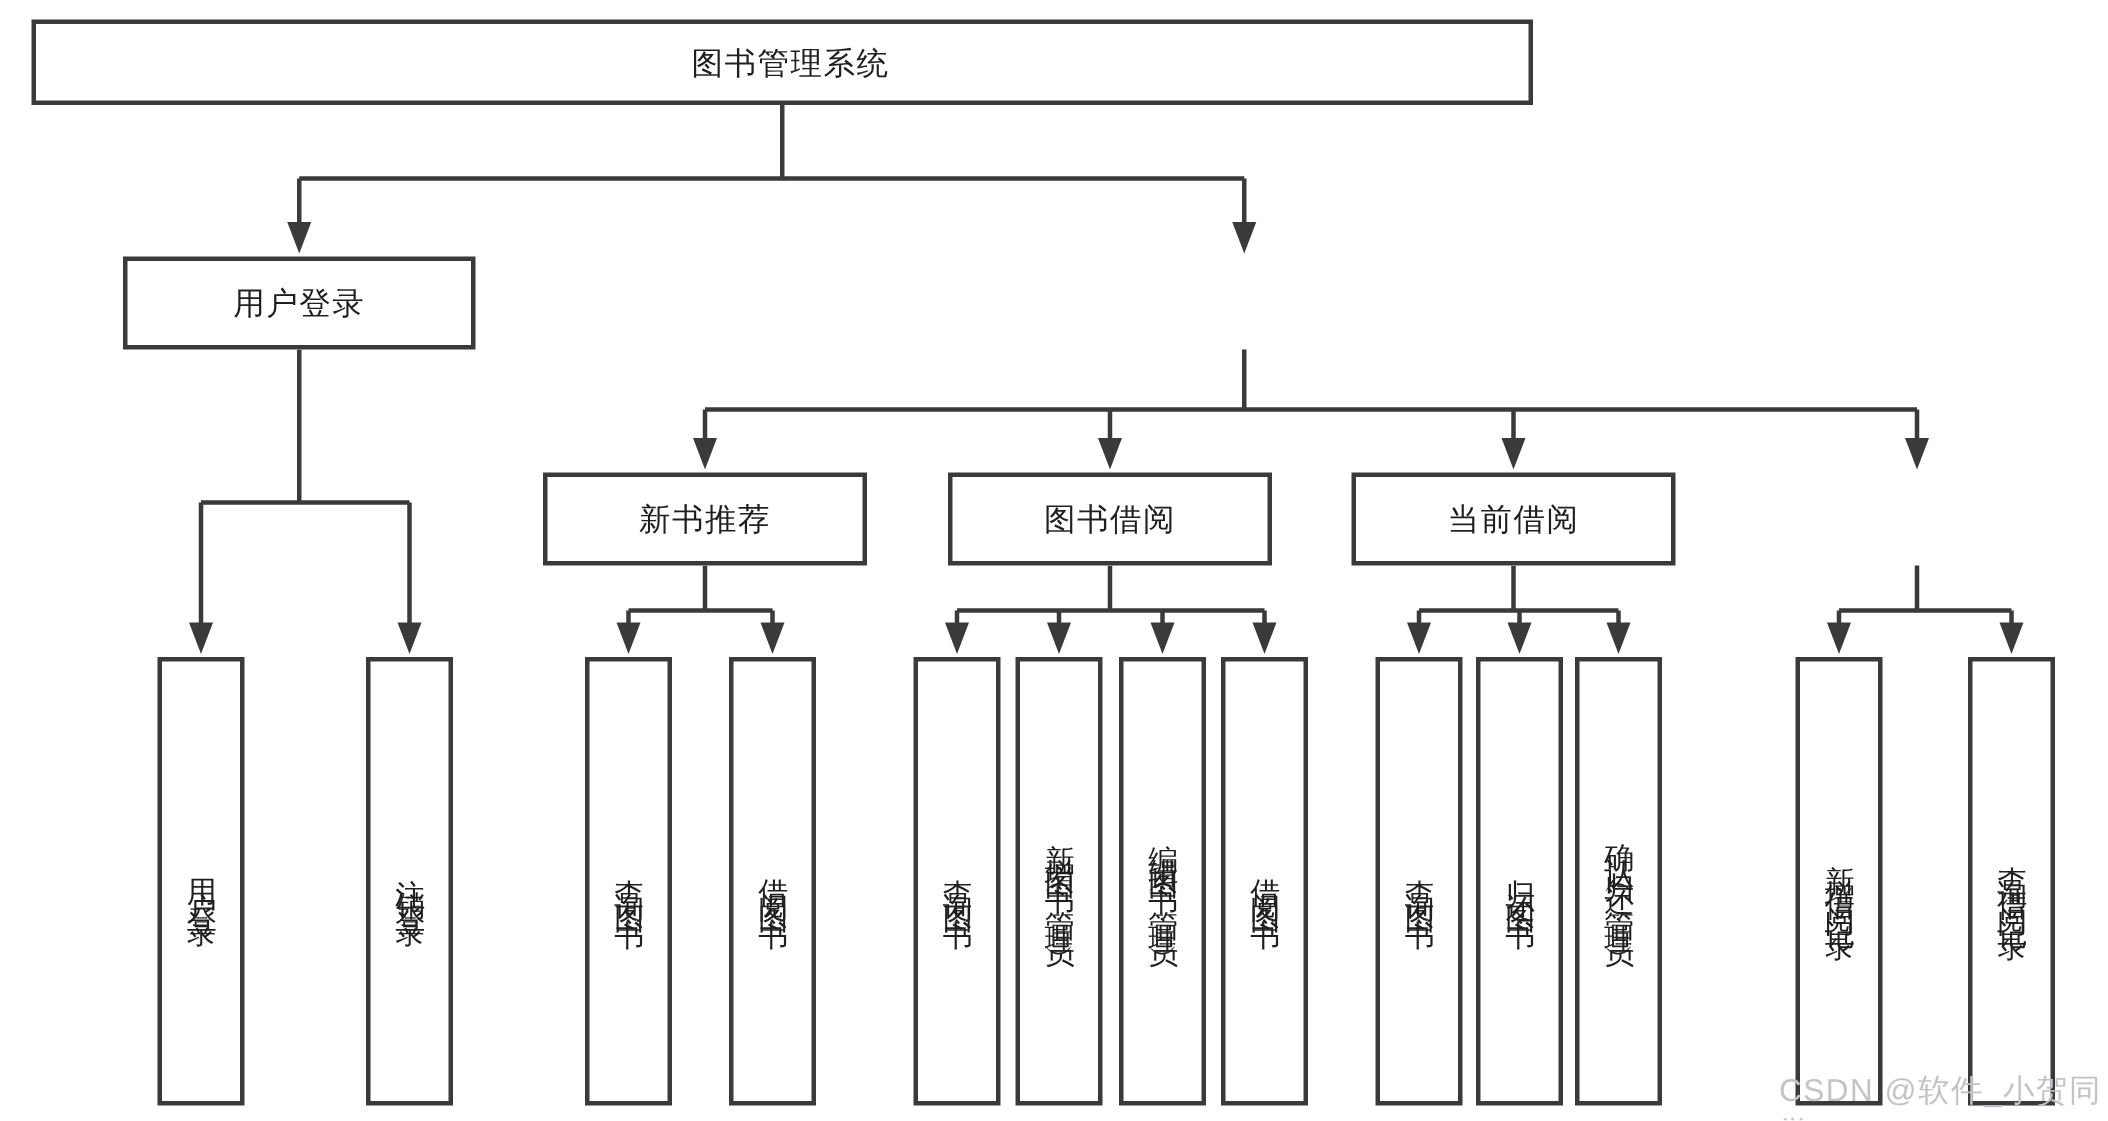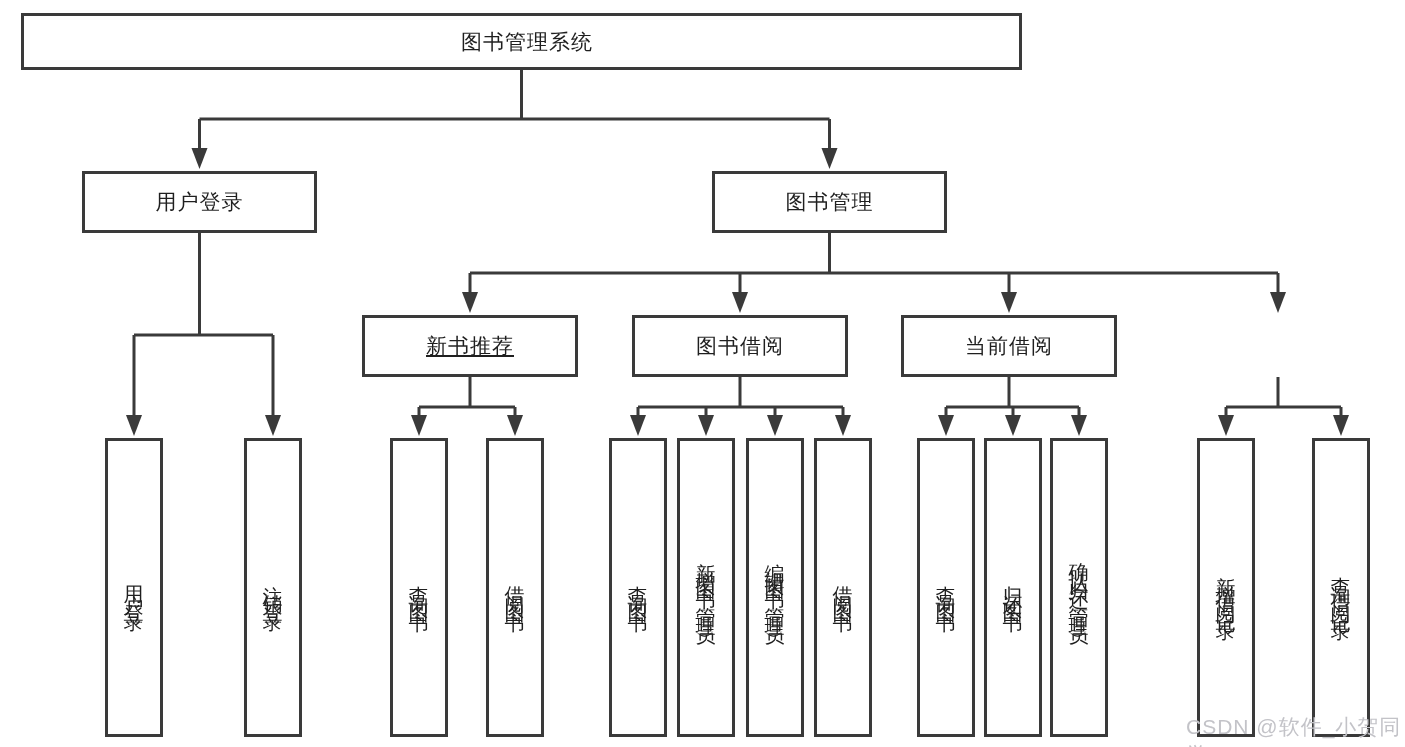--- a/index.html
+++ b/index.html
@@ -90,23 +90,22 @@
     <polygon points="1071,415 1087,415 1079,436"></polygon>
 
     <path d="M1278 377 V407 M1226 407 H1341 M1226 407 V419 M1341 407 V419"></path>
     <polygon points="1218,415 1234,415 1226,436"></polygon>
     <polygon points="1333,415 1349,415 1341,436"></polygon>
   </svg>
 
   <div class="box" style="left:21px;top:13px;width:1001px;height:57px;padding-left:11px;">图书管理系统</div>
 
   <div class="box" style="left:82px;top:171px;width:235px;height:62px;">用户登录</div>
-  <div class="box" style="left:712px;top:171px;width:235px;height:62px;">图书管理</div>
 
-  <div class="box" style="left:362px;top:315px;width:216px;height:62px;text-decoration:underline;">新书推荐</div>
+  <div class="box" style="left:362px;top:315px;width:216px;height:62px;">新书推荐</div>
   <div class="box" style="left:901px;top:315px;width:216px;height:62px;">当前借阅</div>
   <div class="box" style="left:632px;top:315px;width:216px;height:62px;">图书借阅</div>
 
   <div class="box leaf" style="left:105px;top:438px;width:58px;height:299px;">用户登录</div>
   <div class="box leaf" style="left:244px;top:438px;width:58px;height:299px;">注销登录</div>
 
   <div class="box leaf" style="left:390px;top:438px;width:58px;height:299px;">查询图书</div>
   <div class="box leaf" style="left:486px;top:438px;width:58px;height:299px;">借阅图书</div>
 
   <div class="box leaf" style="left:609px;top:438px;width:58px;height:299px;">查询图书</div>

